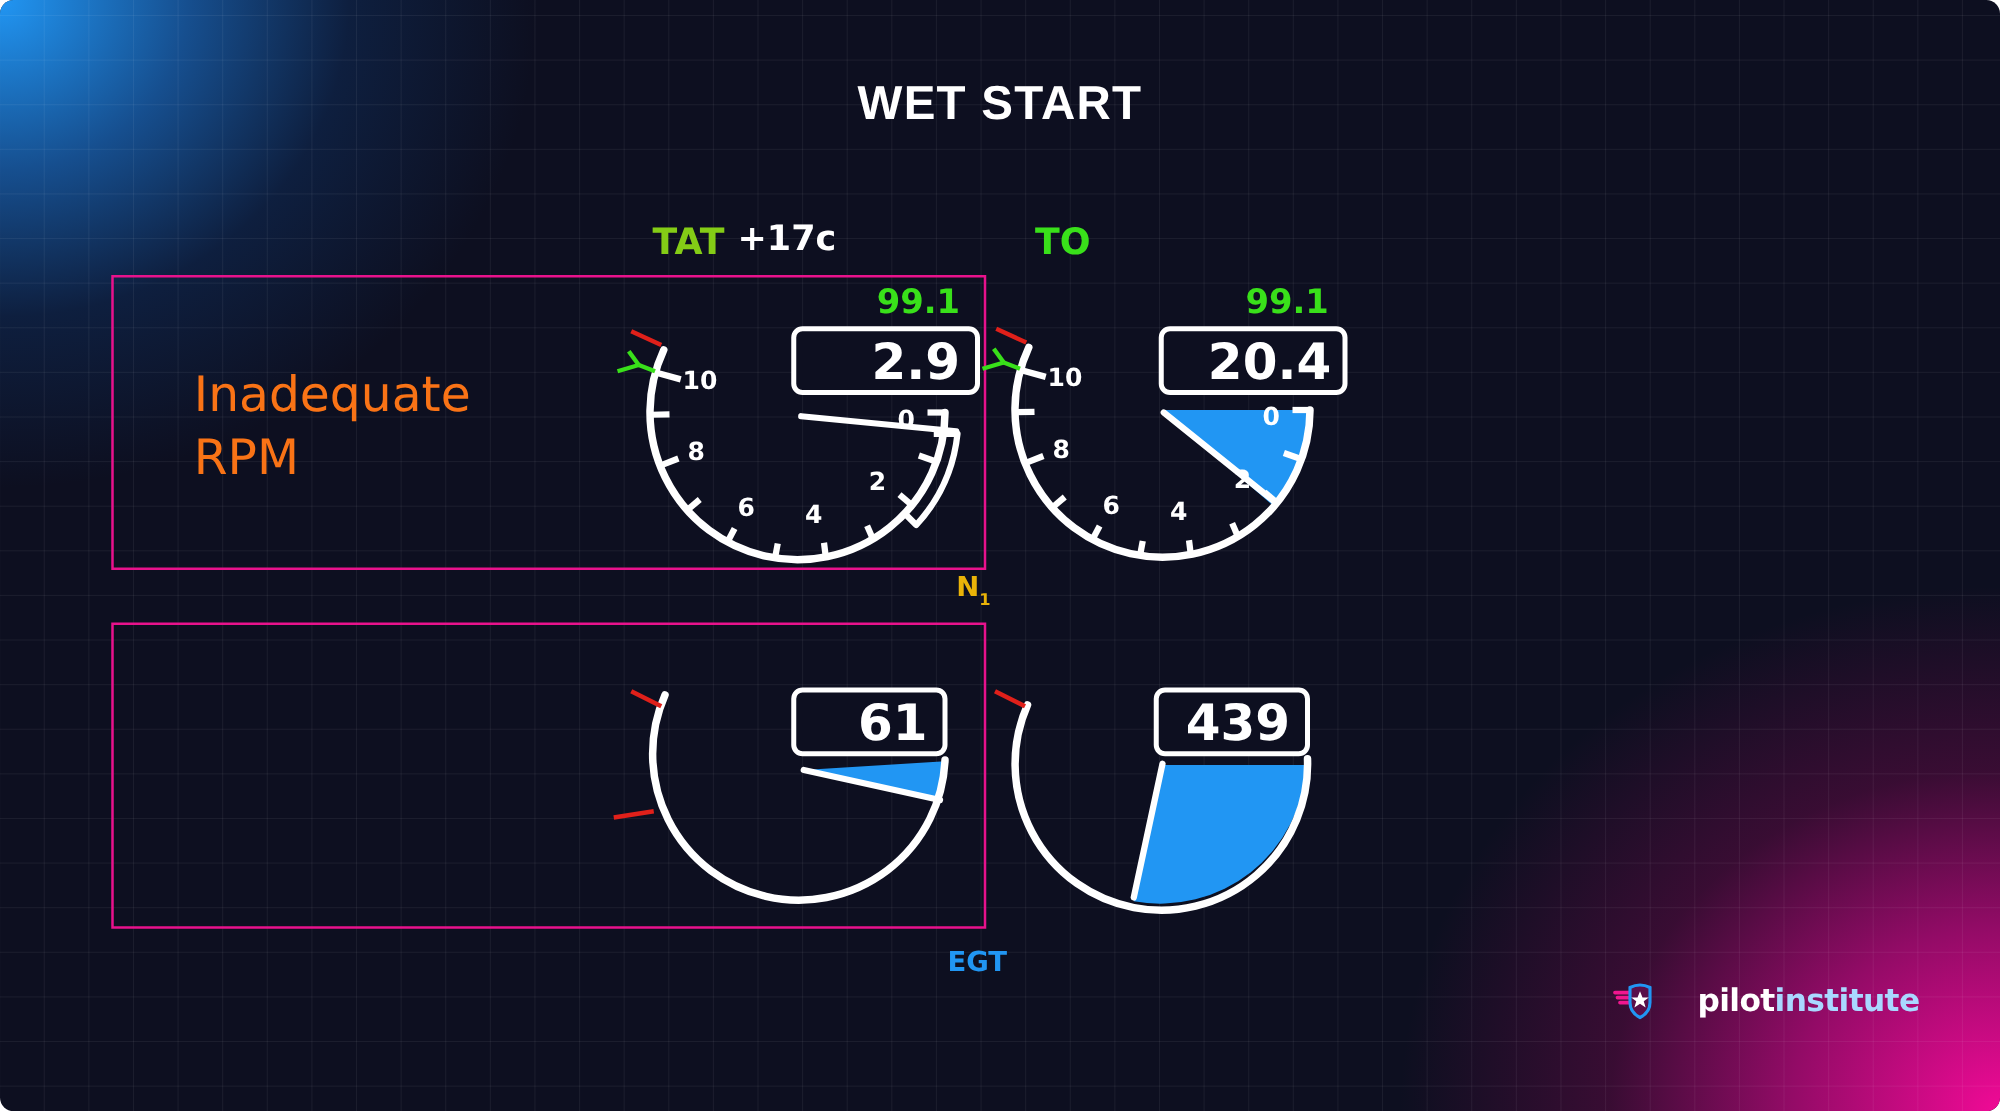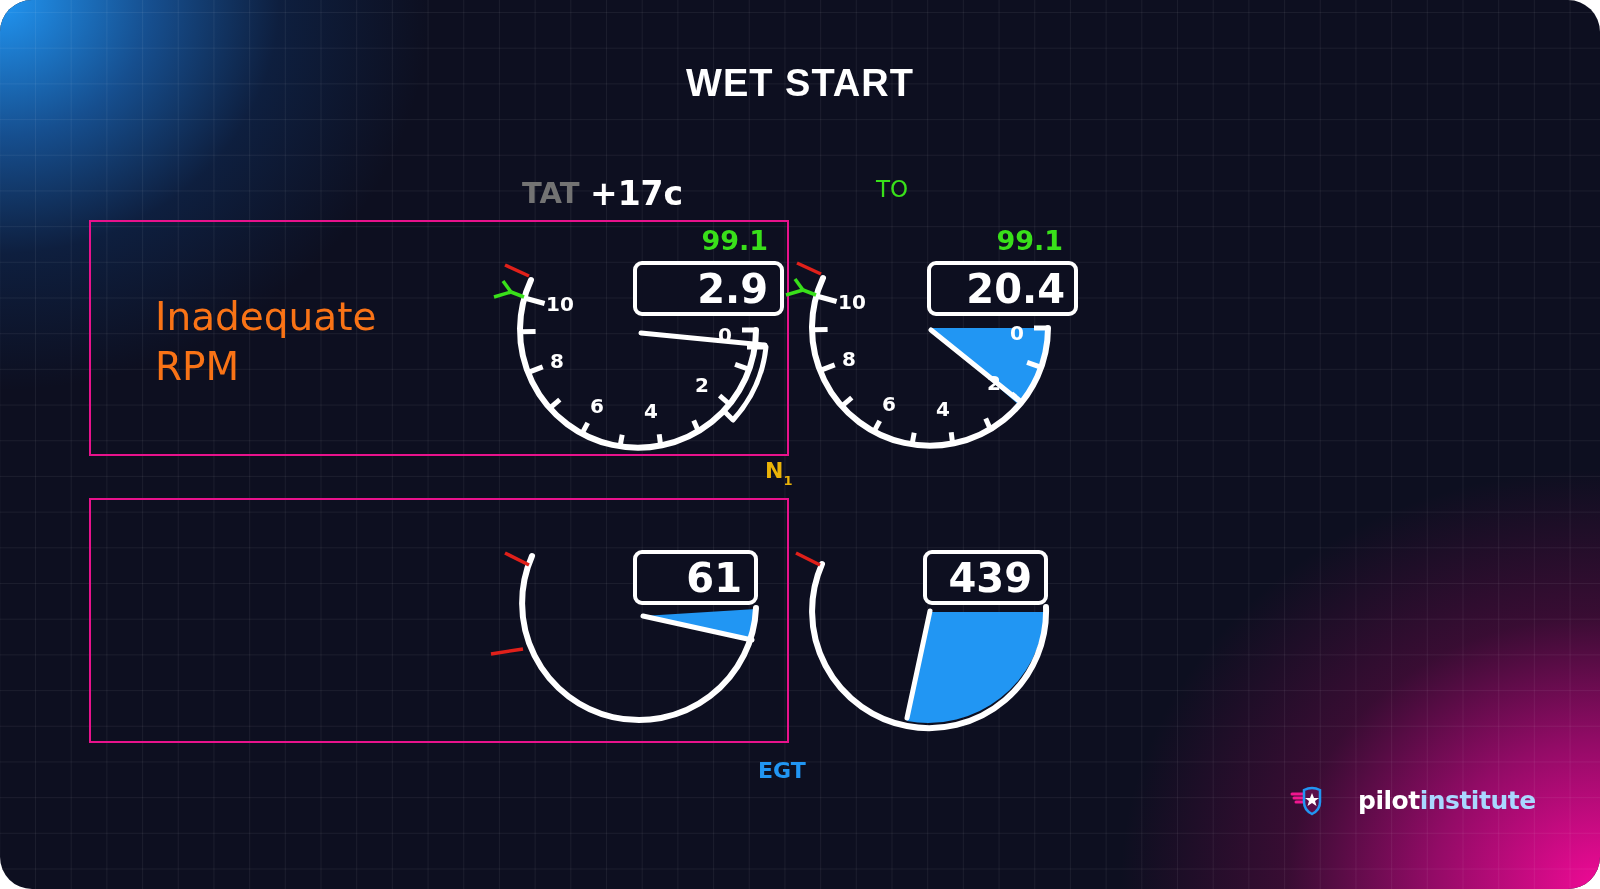--- a/index.html
+++ b/index.html
@@ -1,19 +1,19 @@
 <!DOCTYPE html>
 <html><head>
 <meta charset="utf-8">
 <style>
   html, body { margin: 0; padding: 0; background: #ffffff; }
   body { width: 1600px; height: 889px; position: relative; overflow: hidden; font-family: "DejaVu Sans", sans-serif; }
   .card {
     position: absolute; left: 0; top: 0; width: 1600px; height: 889px;
-    border-radius: 32px; overflow: hidden;
+    border-radius: 11px; overflow: hidden;
     background: #0d0f20;
   }
   .glow-blue {
     position: absolute; left: 0; top: 0; width: 1600px; height: 889px;
     background: radial-gradient(ellipse 430px 390px at 0px 0px, rgba(33,150,243,1) 0%, rgba(25,100,180,0.75) 35%, rgba(15,50,100,0.45) 65%, rgba(13,15,32,0) 100%);
   }
   .glow-pink {
     position: absolute; left: 0; top: 0; width: 1600px; height: 889px;
     background: radial-gradient(ellipse 480px 420px at 1600px 889px, rgba(240,10,150,1) 0%, rgba(180,10,120,0.8) 35%, rgba(100,10,70,0.5) 65%, rgba(13,15,32,0) 100%);
   }
@@ -24,23 +24,23 @@
       linear-gradient(to bottom, rgba(255,255,255,0.06) 1px, transparent 1px);
     background-size: 35.7px 35.7px, 35.7px 35.7px;
     background-position: 35px 12px, 35px 12px;
   }
   .title {
     position: absolute; left: 0; width: 1600px; top: 62px; text-align: center;
     color: #ffffff; font-family: "Liberation Sans", sans-serif; font-weight: bold;
     font-size: 38px; letter-spacing: 1px;
   }
   .lbl { position: absolute; font-family: "DejaVu Sans", sans-serif; }
-  .tat-label { left: 522px; top: 176px; color: #737373; font-size: 29px; font-weight: bold; }
-  .tat-value { left: 590px; top: 174px; color: #ffffff; font-size: 33px; font-weight: bold; }
-  .to-label { left: 828px; top: 176px; color: #39e01a; font-size: 23px; font-weight: normal; margin-left: 48px; }
+  .tat-label { left: 522px; top: 176px; color: #84cc16; font-size: 29px; font-weight: bold; }
+  .tat-value { left: 590px; top: 174px; color: #ffffff; font-size: 28px; font-weight: bold; }
+  .to-label { left: 828px; top: 176px; color: #39e01a; font-size: 29px; font-weight: bold; }
   .case-box {
     position: absolute; border: 2px solid #e8128c; box-sizing: border-box;
   }
   .case-text {
     position: absolute; color: #f97316; font-family: "DejaVu Sans", sans-serif;
     font-size: 39px; line-height: 50px; font-weight: normal;
   }
   .n1-label { left: 765px; top: 458px; color: #eab308; font-size: 22px; font-weight: bold; }
   .n1-sub { font-size: 13px; position: relative; top: 7px; }
   .egt-label { left: 758px; top: 758px; color: #2196f3; font-size: 22px; font-weight: bold; text-align: center; }

